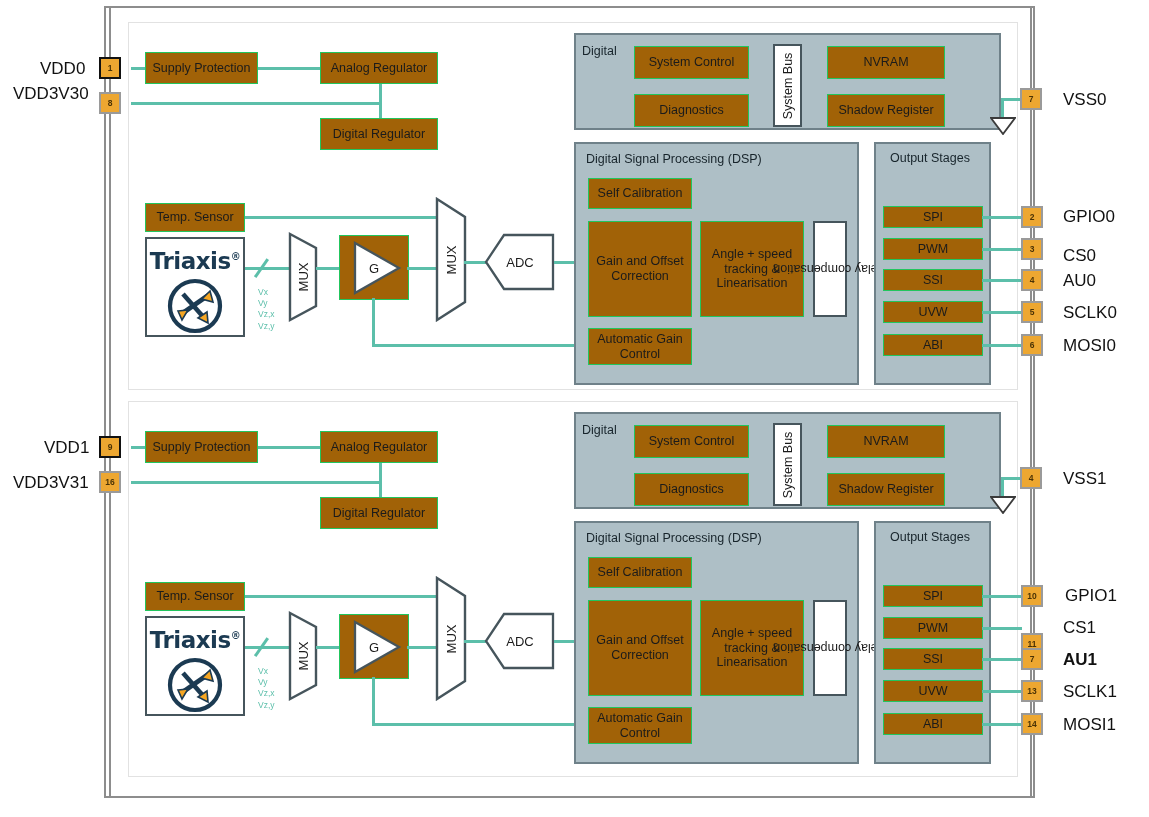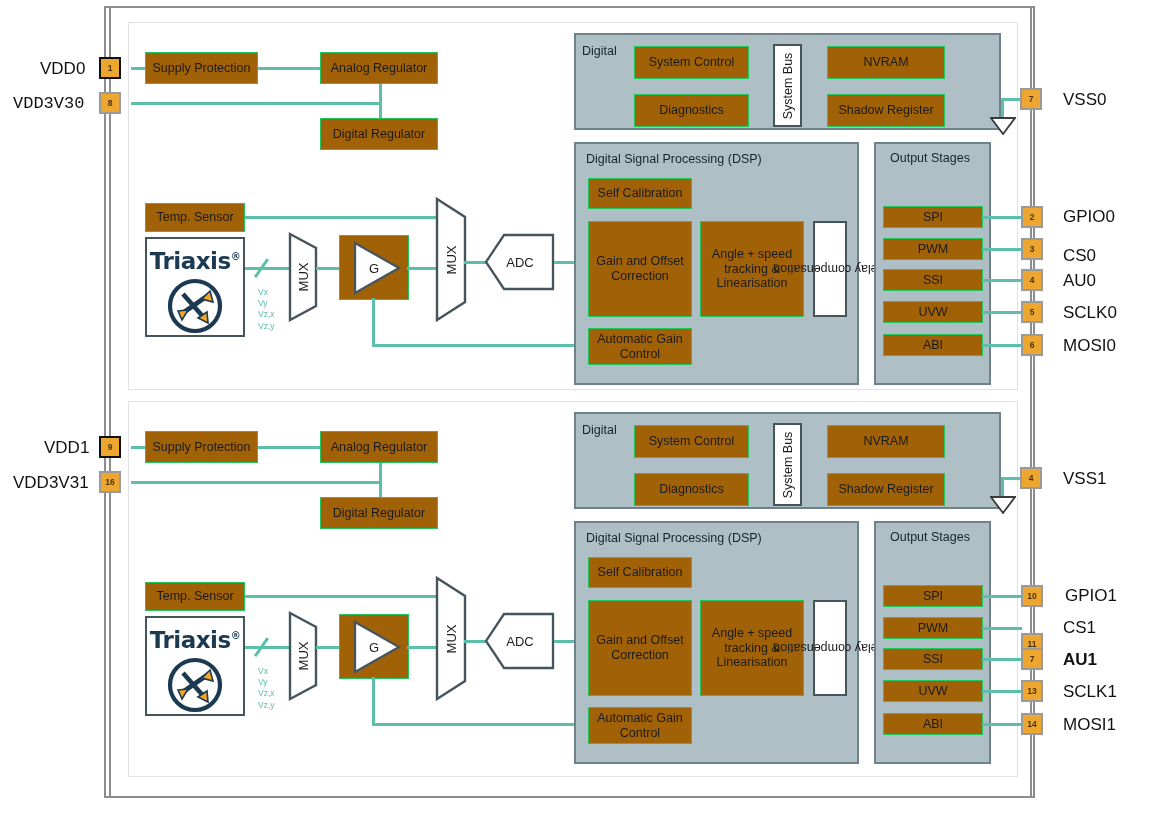--- a/index.html
+++ b/index.html
@@ -77,21 +77,21 @@
   <div class="w wh" style="left:131px;top:102px;width:249px;"></div>
   <div class="w wv" style="left:379px;top:84px;height:36px;"></div>
 
   <div class="box" style="left:145px;top:52px;width:113px;height:32px;">Supply Protection</div>
   <div class="box" style="left:320px;top:52px;width:118px;height:32px;">Analog Regulator</div>
   <div class="box" style="left:320px;top:118px;width:118px;height:32px;">Digital Regulator</div>
 
   <div class="pad primary" style="left:99px;top:57px;">1</div>
   <div class="pin-label" style="left:40px;top:59px;">VDD0</div>
   <div class="pad" style="left:99px;top:92px;">8</div>
-  <div class="pin-label" style="left:13px;top:94px;font-family:Liberation Mono, monospace;">VDD3V30</div>
+  <div class="pin-label" style="left:13px;top:84px;">VDD3V30</div>
 
   <div class="box" style="left:145px;top:203px;width:100px;height:29px;">Temp. Sensor</div>
   <div class="logo" style="left:145px;top:237px;width:100px;height:100px;">
     <div class="word">
       <span>Triaxis</span><span class="reg">®</span>
     </div>
     <div class="mark">
       <svg width="58" height="58" viewBox="0 0 58 58">
         <circle cx="29" cy="29" r="25" fill="none" stroke="#1b3a52" stroke-width="4.2"></circle>
         <line x1="14" y1="38" x2="44" y2="17" stroke="#1b3a52" stroke-width="4.6"></line>

